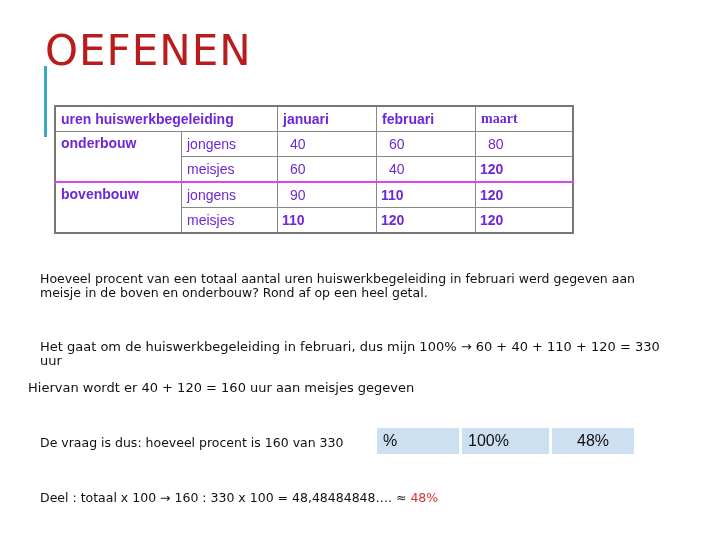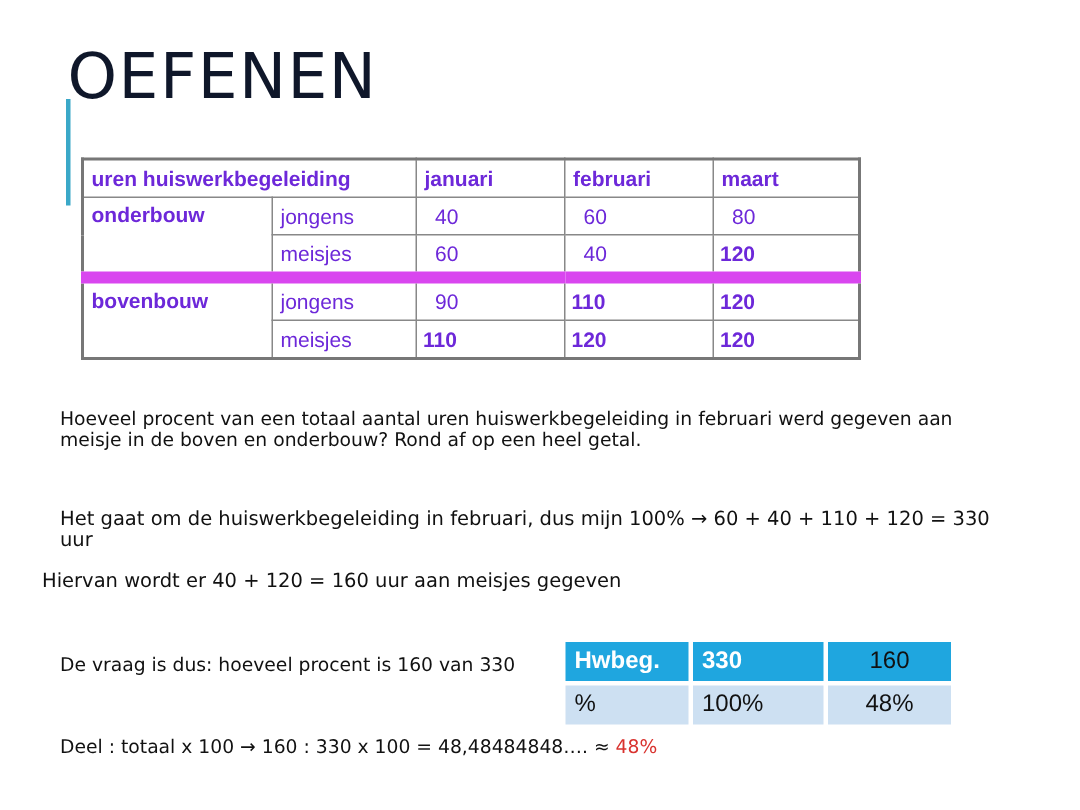--- a/index.html
+++ b/index.html
@@ -2,42 +2,42 @@
 <html><head>
 <meta charset="utf-8">
 <style>
   html, body { margin:0; padding:0; }
   body {
     width:720px; height:540px; position:relative; overflow:hidden;
     background:#ffffff; font-family:"Liberation Sans", sans-serif; color:#111;
   }
   .title {
     position:absolute; left:45px; top:26px;
-    font-size:42px; letter-spacing:1px; font-weight:normal; color:#0f172a;
+    font-size:42px; letter-spacing:1px; font-weight:normal; color:#b91c1c;
     font-family:"DejaVu Sans", sans-serif; line-height:50px;
   }
   .accent {
     position:absolute; left:44px; top:66px; width:3px; height:71px; background:#3aa8c8;
   }
   table.data {
     position:absolute; left:54px; top:105px; border-collapse:collapse;
     font-family:"Liberation Sans", sans-serif; font-size:14px; color:#6d28d9;
     border:2px solid #777;
   }
   table.data td {
     border:1px solid #888; height:24px; padding:0 5px; vertical-align:middle;
   }
-  table.data tr.grp td { border-top:8px solid #d946ef; }
+  table.data tr.grp td { border-top:2px solid #d946ef; }
   .hdr { font-weight:bold; }
   .rowh { font-weight:bold; vertical-align:top !important; padding-top:3px !important; }
   .c0 { width:115px; }
   .c1 { width:85px; }
   .c2 { width:88px; }
   .c3 { width:88px; }
-  .c4 { width:86px; }
+  .c4 { width:86px;font-family:Liberation Serif, serif; }
   .num { padding-left:12px !important; }
   .num3 { padding-left:4px !important;font-weight:bold; }
   .txt {
     position:absolute; font-family:"DejaVu Sans", sans-serif; font-size:12.5px; color:#111;
     line-height:14px; white-space:nowrap;
   }
   table.mini {
     position:absolute; left:374px; top:425px; border-collapse:separate; border-spacing:3px;
     font-family:"Liberation Sans", sans-serif; font-size:16px;
   }
@@ -100,24 +100,19 @@
 <div class="txt" style="left:40px; top:340px; font-size:13px;text-align:center;">Het gaat om de huiswerkbegeleiding  in februari, dus mijn 100% → 60 + 40 + 110 + 120 = 330</div>
 <div class="txt" style="left:40px; top:354px; font-size:13px;">uur</div>
 <div class="txt" style="left:28px; top:381px; font-size:13px;">Hiervan wordt er 40 + 120 = 160 uur aan meisjes gegeven</div>
 <div class="txt" style="left:40px; top:436px;">De vraag is dus: hoeveel procent is 160 van 330</div>
 <div class="txt" style="left:40px; top:491px;">
   <span>Deel : totaal x 100 → 160 : 330 x 100 = 48,48484848….  ≈ </span><span class="red">48%</span>
 </div>
 
 <table class="mini">
   <tbody>
-      <tr class="r1">
-    <td class="m0">Hwbeg.</td>
-    <td class="m1">330</td>
-    <td class="m2 dark">160</td>
-  </tr>
   <tr class="r2">
     <td class="m0">%</td>
     <td class="m1">100%</td>
     <td class="m2">48%</td>
   </tr>
 </tbody>
   </table>
 
 </body></html>

